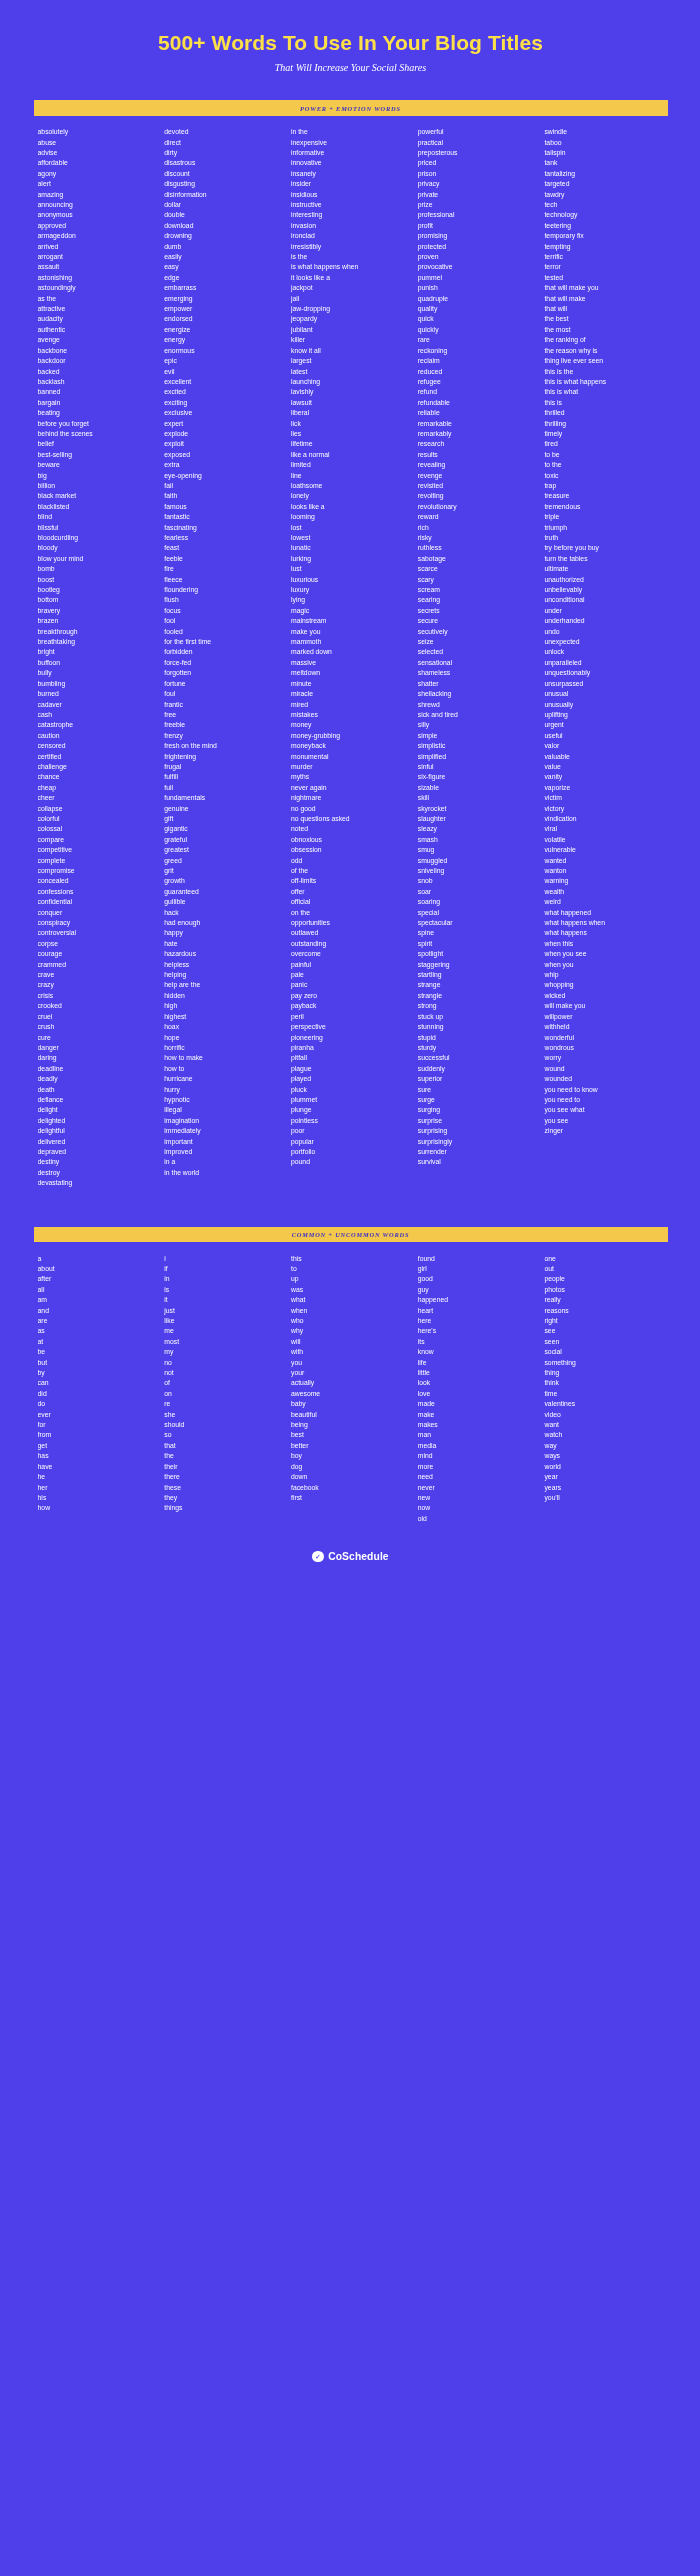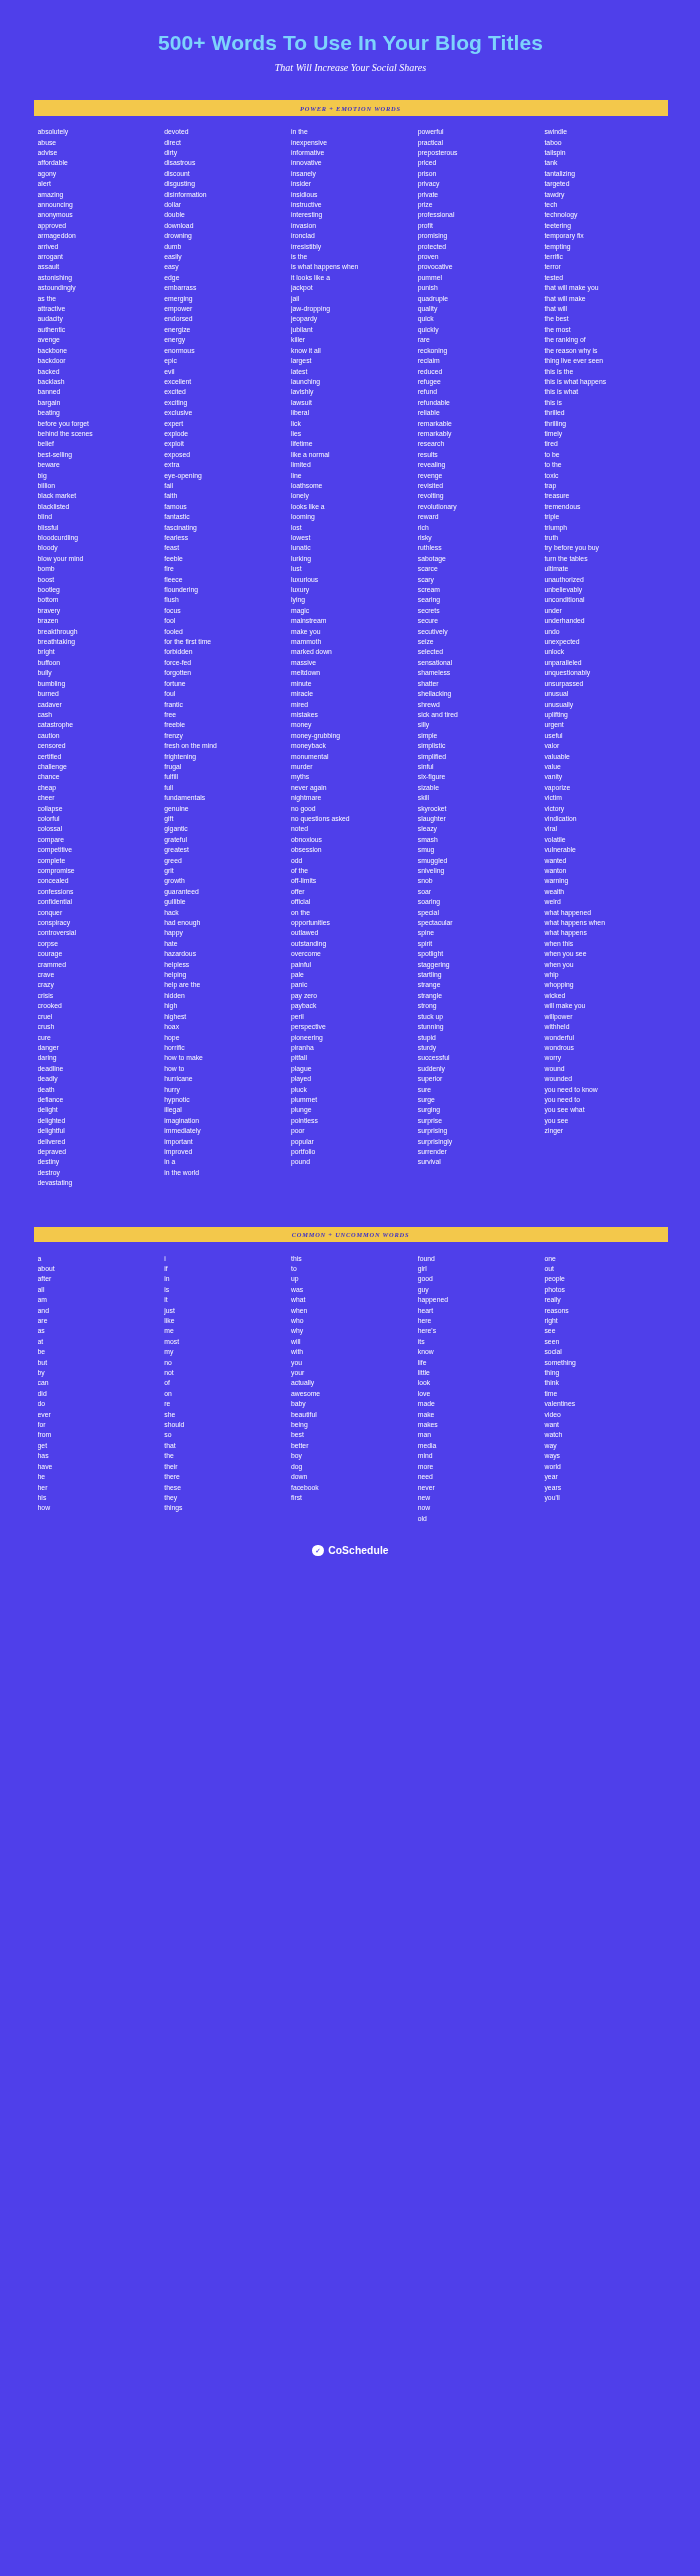--- a/index.html
+++ b/index.html
@@ -24,21 +24,21 @@
   .header {
     padding: 30px 31px 15.5px 31px;
     text-align: center;
   }
   .title {
     font-size: 21px;
     font-weight: bold;
     letter-spacing: 0.1px;
     line-height: 1.2;
     margin: 0 0 7.2px 0;
-    color: #7dd3fc;
+    color: #fde047;
   }
   .subtitle {
     font-family: "Liberation Serif", serif;
     font-style: italic;
     font-size: 10px;
     font-weight: normal;
     margin: 0;
     color: #ffffff;
   }
   .section {
@@ -72,21 +72,21 @@
   .word {
     font-size: 6.8px;
     line-height: 10.4px;
     color: #ffffff;
     white-space: nowrap;
     overflow: hidden;
     text-overflow: ellipsis;
   }
   .spacer-lg { height: 38px; }
   .footer {
-    margin-top: 21px;
+    margin-top: 27px;
     text-align: center;
   }
   .logo {
     display: inline-flex;
     align-items: center;
     gap: 4.6px;
     justify-content: center;
   }
   .logo-mark {
     width: 11.3px;

